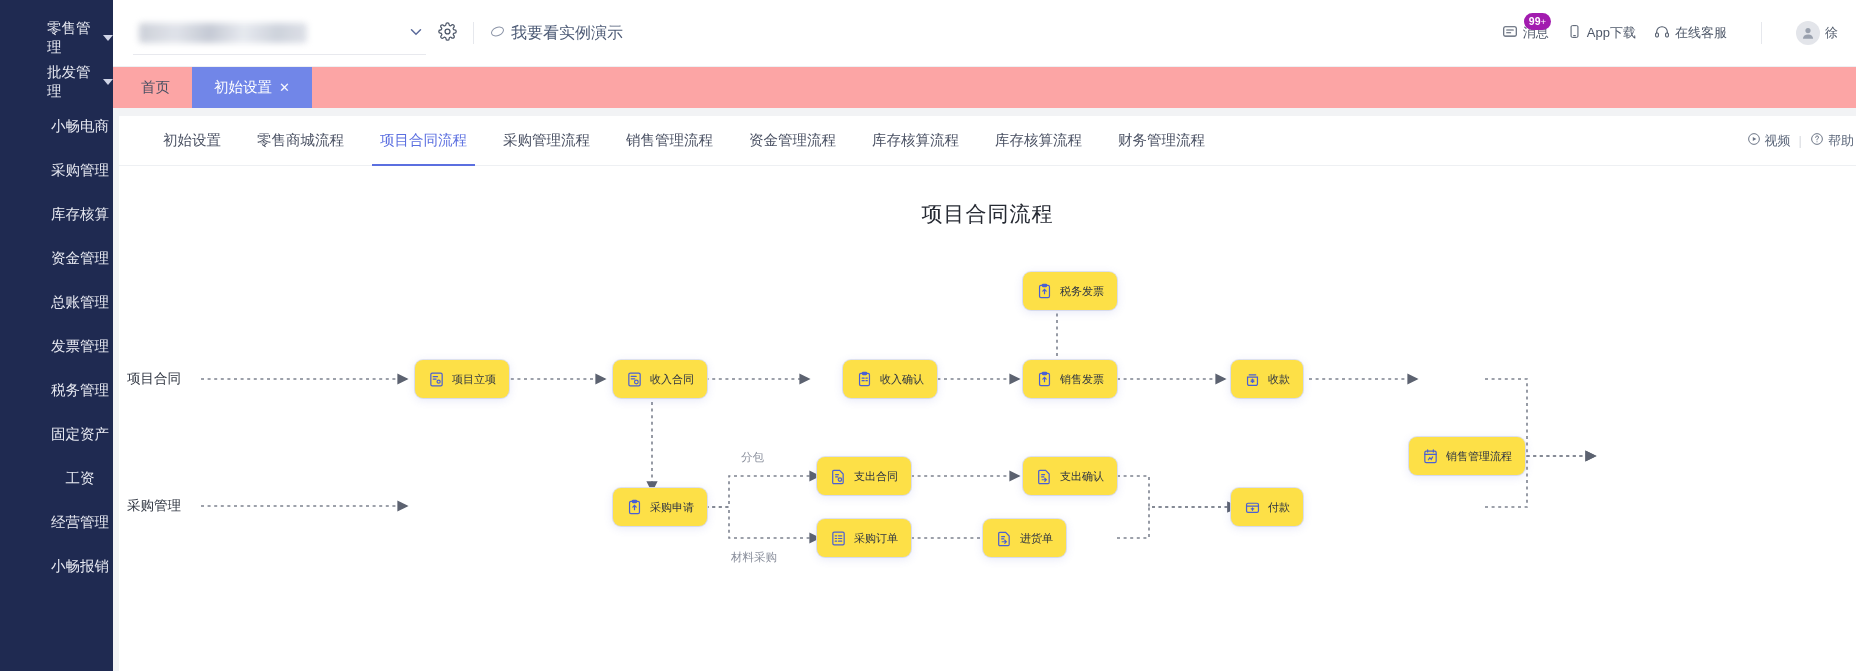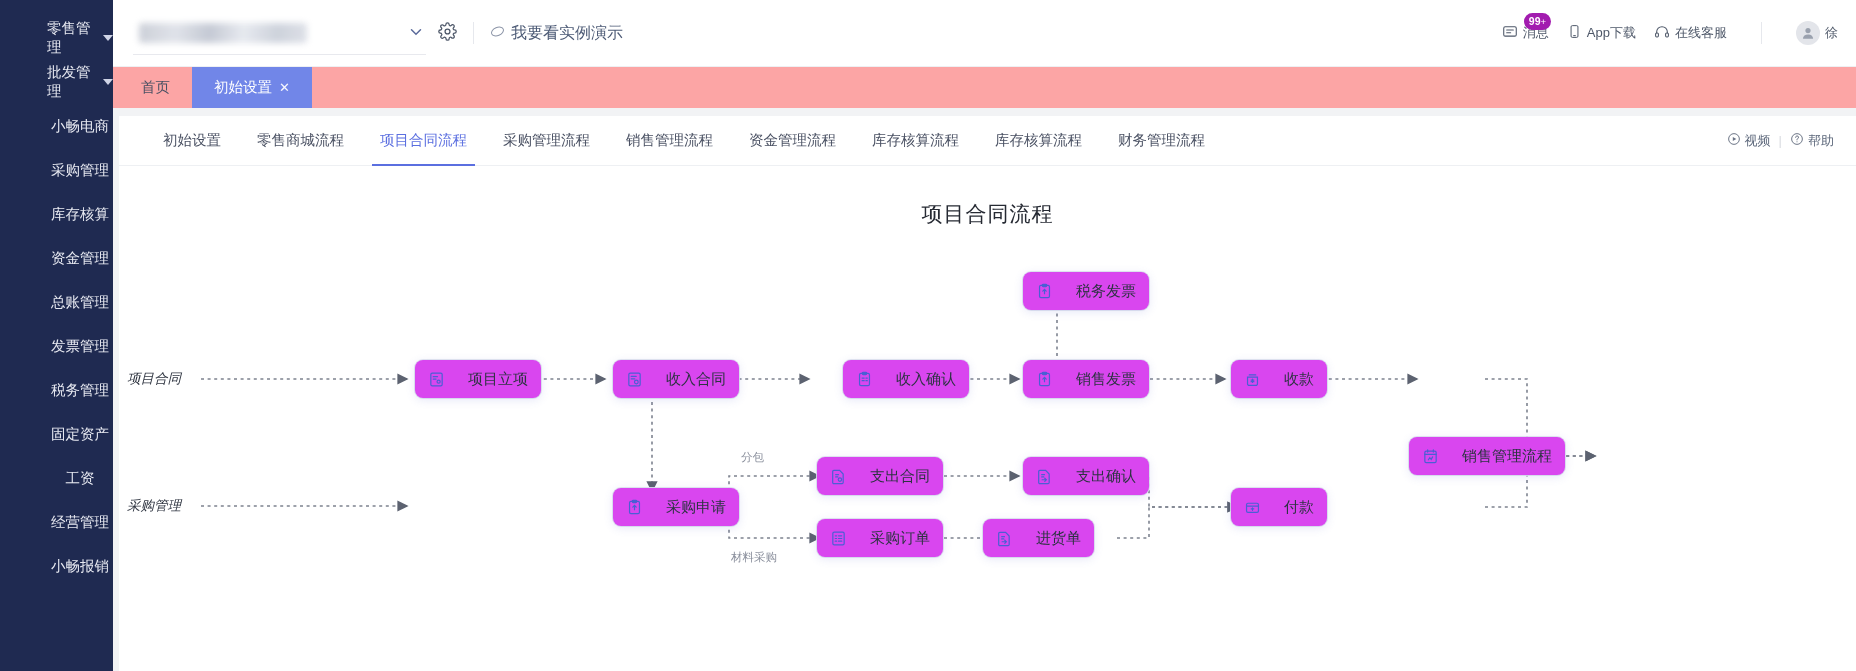--- a/index.html
+++ b/index.html
@@ -78,37 +78,37 @@
     border-bottom:1px solid #eef0f3; position:relative;
   }
   .subtab {
     font-size:14.5px; color:#4a5163; padding: 0 18px; height:50px; display:flex;
     align-items:center; cursor:pointer; position:relative; white-space:nowrap;
   }
   .subtab.active { color:#5b6fe0; }
   .subtab.active::after {
     content:""; position:absolute; left:10px; right:10px; bottom:0; height:2px; background:#5b6fe0;
   }
-  .subtabs-right { margin-left:auto; display:flex; align-items:center; gap:8px; padding-right: 22px; color:#5f6a7d; font-size:13px; }
+  .subtabs-right { margin-left:auto; display:flex; align-items:center; gap:8px; padding-right: 2px; color:#5f6a7d; font-size:13px; }
   .st-link { display:flex; align-items:center; gap:4px; cursor:pointer; }
   .st-div { color:#d8dbe1; }
 
   
   .flow { position:relative; height: 520px; }
   .flow-title {
     text-align:center; font-size:21px; color:#262a33; padding-top: 34px; letter-spacing:1px;
   }
   .node {
-    position:absolute; background:#d946ef; border-radius:8px;
+    position:absolute; background:#fde047; border-radius:8px;
     box-shadow: 0 2px 10px rgba(92,108,205,.16), 0 0 0 1px rgba(225,228,240,.9);
-    height: 38px; display:flex; align-items:center; gap:23px; padding: 0 13px;
-    font-size:15px; color:#2d3342; white-space:nowrap; cursor:pointer;
+    height: 38px; display:flex; align-items:center; gap:7px; padding: 0 13px;
+    font-size:11px; color:#2d3342; white-space:nowrap; cursor:pointer;
   }
   .node .ic { width:17px; height:17px; flex:0 0 17px; }
-  .lane-label { position:absolute; font-size:13.5px; color:#303642; white-space:nowrap;font-style:italic; }
+  .lane-label { position:absolute; font-size:13.5px; color:#303642; white-space:nowrap; }
   .edge-label { position:absolute; font-size:11.5px; color:#8a8f9c; white-space:nowrap; }
   svg.wires { position:absolute; inset:0; width:100%; height:100%; pointer-events:none; }
 </style>
 </head>
 <body>
 
 <div class="app">
 
   <nav class="sidebar">
 

